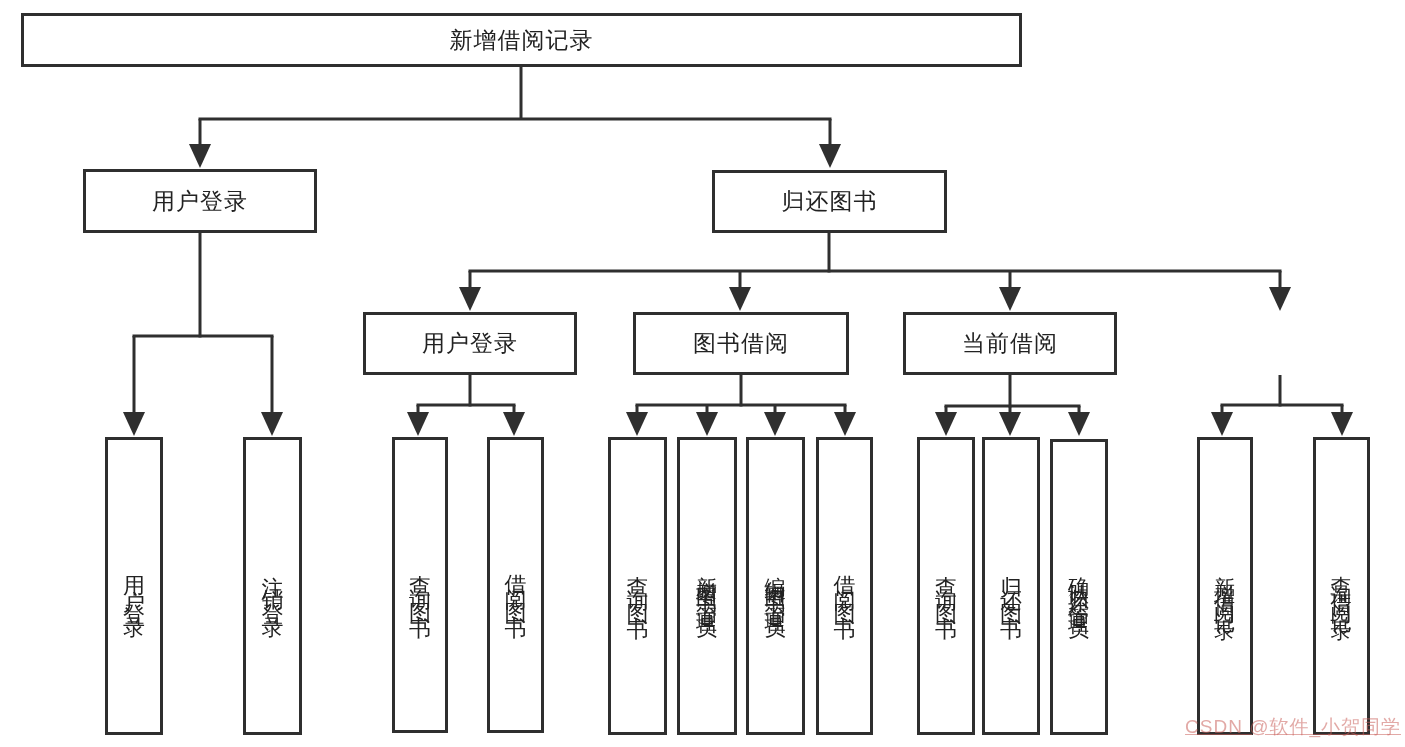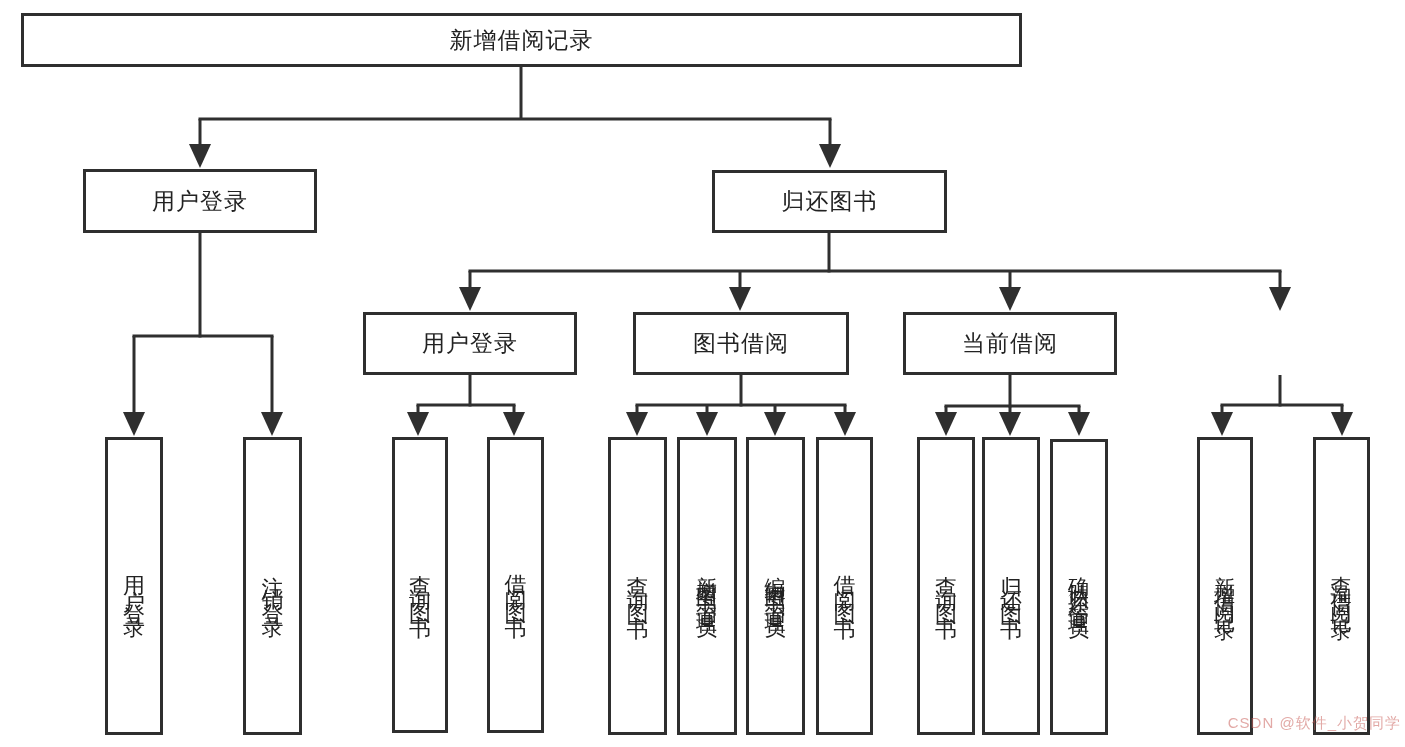--- a/index.html
+++ b/index.html
@@ -21,21 +21,21 @@
   }
   .hbox span{font-size:23px;letter-spacing:1px;white-space:nowrap;}
   .vbox span{
     writing-mode:vertical-rl;text-orientation:mixed;
     font-size:22px;letter-spacing:14px;line-height:1;white-space:nowrap;
   }
   .v6 span{font-size:21px;letter-spacing:9px;}
   .v9 span{font-size:21px;letter-spacing:6px;}
   #watermark{
     position:absolute;right:4px;top:714px;z-index:3;
-    font-size:15px;color:var(--wm);white-space:nowrap;letter-spacing:1px;
+    font-size:19px;color:var(--wm);white-space:nowrap;letter-spacing:1px;text-decoration:underline;
   }
 </style>
 </head>
 <body>
 
 <div id="canvas">
 
   <svg id="wires" viewBox="0 0 1405 747" xmlns="http://www.w3.org/2000/svg" aria-hidden="true">
     <g>
       <line x1="521" y1="67" x2="521" y2="119"></line>

